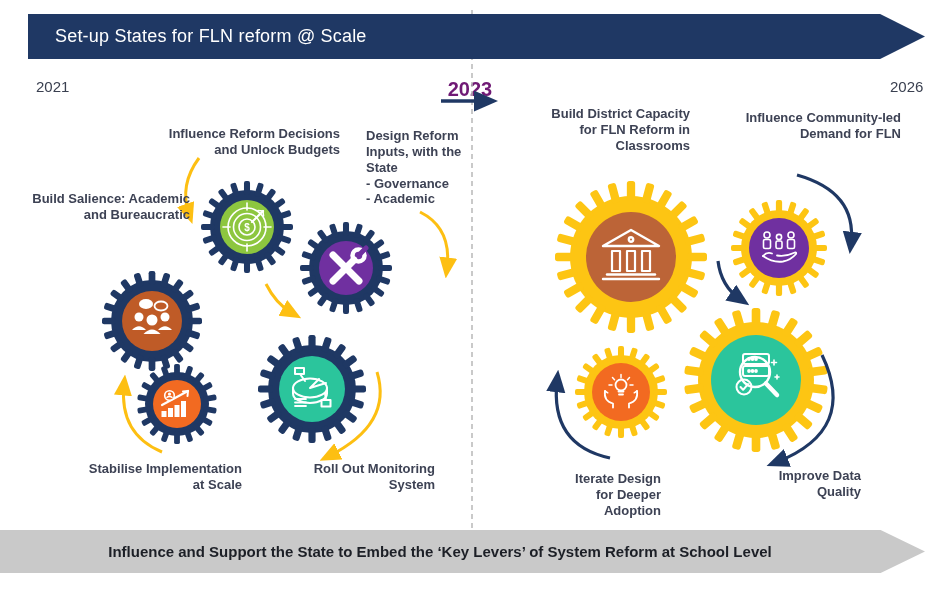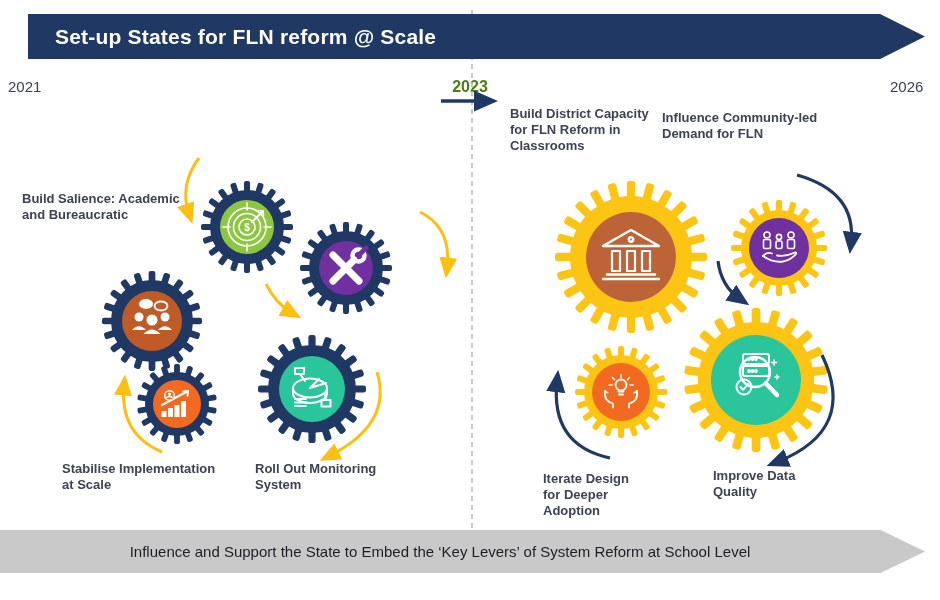--- a/index.html
+++ b/index.html
@@ -2,39 +2,39 @@
 <html><head>
 <meta charset="utf-8">
 <style>
   html,body{margin:0;padding:0;background:#ffffff;}
   .stage{position:relative;width:940px;height:600px;background:#fff;overflow:hidden;
          font-family:"Liberation Sans",sans-serif;}
   
   .phase-bar{position:absolute;left:28px;top:14px;width:897px;height:45px;
     clip-path:polygon(0 0,95% 0,100% 50%,95% 100%,0 100%);}
   .phase-title{position:absolute;top:0;height:45px;line-height:45px;color:#fff;
-    font-weight:bold;font-size:21px;letter-spacing:.2px;}
+    font-weight:normal;font-size:18px;letter-spacing:.2px;}
   .phase-left{left:27px;}
   .phase-right{left:477px;}
   
   .year{position:absolute;top:78px;font-size:15px;color:#3a4050;}
-  .year-start{left:8px;text-align:center;}
-  .year-mid{left:440px;width:60px;text-align:center;font-weight:bold;font-size:16px;color:#4d7c0f;}
+  .year-start{left:36px;text-align:center;}
+  .year-mid{left:440px;width:60px;text-align:center;font-weight:bold;font-size:20px;color:#701a75;}
   .year-end{left:890px;}
   
   svg.canvas{position:absolute;left:0;top:0;z-index:1;}
   .phase-bar{z-index:2;}
   .lbl{position:absolute;z-index:3;font-size:13px;line-height:1.22;color:#3d4254;
-       font-weight:600;white-space:pre-line;text-align:left;}
+       font-weight:600;white-space:pre-line;text-align:right;}
   .lbl-left{text-align:left;}
   
   .banner{position:absolute;left:0;top:530px;width:925px;height:43px;z-index:2;
     clip-path:polygon(0 0,95.2% 0,100% 50%,95.2% 100%,0 100%);}
   .banner-text{display:block;height:43px;line-height:43px;text-align:center;
-    padding-right:45px;font-weight:normal;font-size:15px;color:#1c1f26;}
+    padding-right:45px;font-weight:bold;font-size:15px;color:#1c1f26;}
   svg text{font-family:"Liberation Sans",sans-serif;}
 </style>
 </head>
 <body>
 
 <div class="stage">
 
   <div class="phase-bar" style="background: rgb(31, 56, 100);">
     <span class="phase-title phase-left">Set-up States for FLN reform @ Scale</span>
   </div>
@@ -383,30 +383,37 @@
         <path d="M 18 -20 v 5 M 15.5 -17.5 h 5 M 21 -5 v 4 M 19 -3 h 4" stroke-width="1.6"></path>
       </g>
     </g>
 
     <path d="M 797 175 Q 857 192 851 243" stroke-width="3.2" fill="none" marker-end="url(#mN)" stroke="#1f3864"></path>
     <path d="M 718 261 Q 721 286 740 299" stroke-width="3.2" fill="none" marker-end="url(#mN)" stroke="#1f3864"></path>
     <path d="M 610 458 Q 550 445 557 381" stroke-width="3.2" fill="none" marker-end="url(#mN)" stroke="#1f3864"></path>
     <path d="M 822 355 Q 858 430 777 462" stroke-width="3.2" fill="none" marker-end="url(#mN)" stroke="#1f3864"></path>
   </svg>
 
+  <div class="lbl" style="left:150px;top:126px;width:190px;">Influence Reform Decisions
+and Unlock Budgets</div>
+  <div class="lbl lbl-left" style="left:366px;top:128px;width:110px;">Design Reform
+Inputs, with the
+State
+- Governance
+- Academic</div>
   <div class="lbl" style="left:22px;top:191px;width:168px;">Build Salience: Academic
 and Bureaucratic</div>
   <div class="lbl" style="left:255px;top:461px;width:180px;">Roll Out Monitoring
 System</div>
   <div class="lbl" style="left:62px;top:461px;width:180px;">Stabilise Implementation
 at Scale</div>
   <div class="lbl" style="left:510px;top:106px;width:180px;">Build District Capacity
 for FLN Reform in
 Classrooms</div>
-  <div class="lbl" style="left:662px;top:110px;width:190px;">Influence Community-led
+  <div class="lbl" style="left:711px;top:110px;width:190px;">Influence Community-led
 Demand for FLN</div>
   <div class="lbl" style="left:543px;top:471px;width:118px;">Iterate Design
 for Deeper
 Adoption</div>
   <div class="lbl" style="left:713px;top:468px;width:148px;">Improve Data
 Quality</div>
 
   <div class="banner" style="background: rgb(201, 201, 201);">
     <span class="banner-text">Influence and Support the State to Embed the ‘Key Levers’ of System Reform at School Level</span>
   </div>

